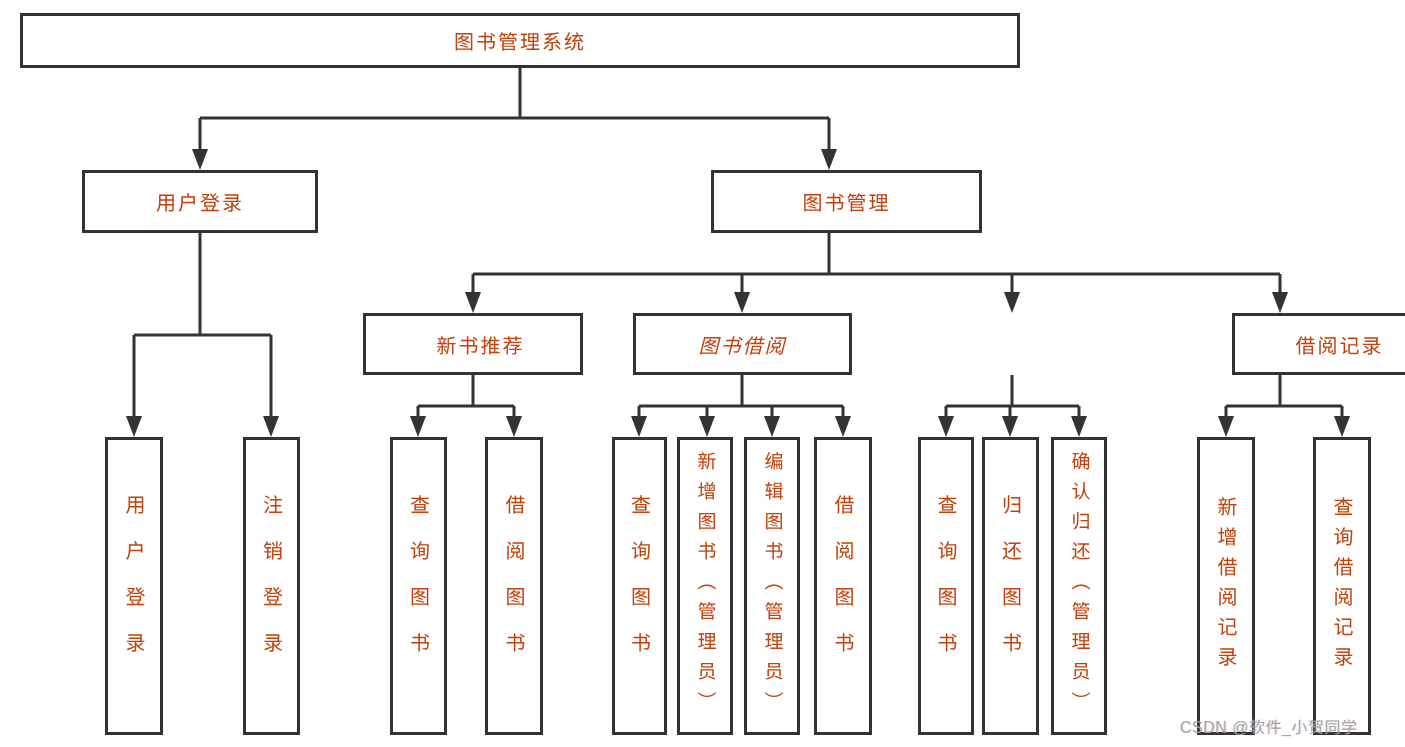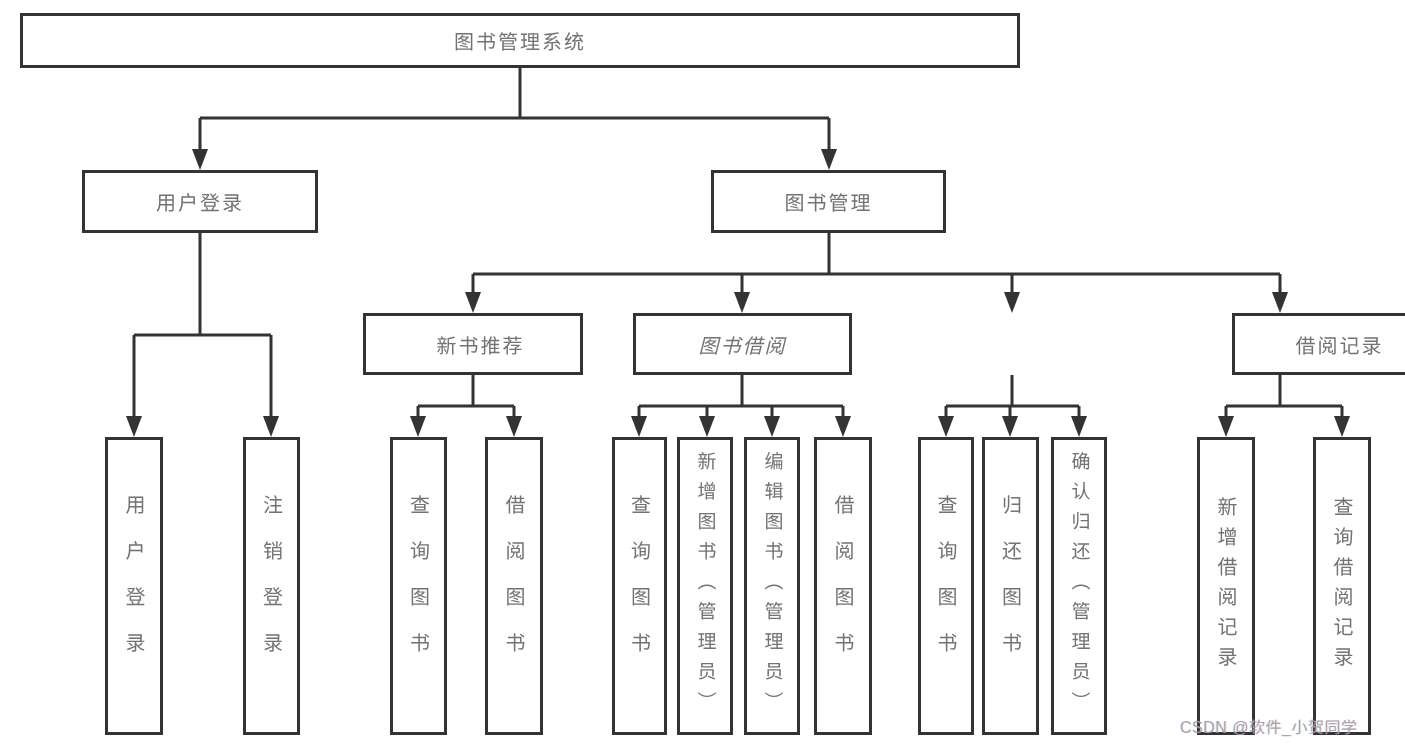--- a/index.html
+++ b/index.html
@@ -23,21 +23,21 @@
     height: 747px;
   }
   .node {
     position: absolute;
     box-sizing: border-box;
     background: #ffffff;
     border: 3px solid #333333;
     display: flex;
     align-items: center;
     justify-content: center;
-    color: #737373;
+    color: #c2410c;
   }
   .node .hlabel {
     font-size: 20px;
     letter-spacing: 2px;
     white-space: nowrap;
   }
   .node .vlabel {
     writing-mode: vertical-rl;
     text-orientation: mixed;
     font-size: 20px;
@@ -104,21 +104,21 @@
     </g>
   </svg>
 
   <div class="node" style="left:20px; top:13px; width:1000px; height:55px;">
     <span class="hlabel">图书管理系统</span>
   </div>
 
   <div class="node" style="left:82px; top:170px; width:236px; height:63px;">
     <span class="hlabel">用户登录</span>
   </div>
-  <div class="node" style="left:711px; top:170px; width:235px; height:63px;text-align:right;">
+  <div class="node" style="left:711px; top:170px; width:271px; height:63px;text-align:right;">
     <span class="hlabel">图书管理</span>
   </div>
 
   <div class="node" style="left:363px; top:313px; width:220px; height:62px;padding-left:15px;">
     <span class="hlabel">新书推荐</span>
   </div>
   <div class="node" style="left:633px; top:313px; width:219px; height:62px;font-style:italic;">
     <span class="hlabel">图书借阅</span>
   </div>
   <div class="node" style="left:1232px; top:313px; width:215px; height:62px;">

